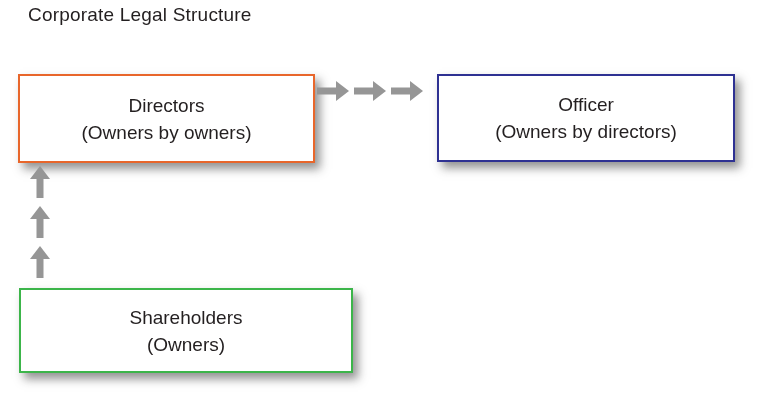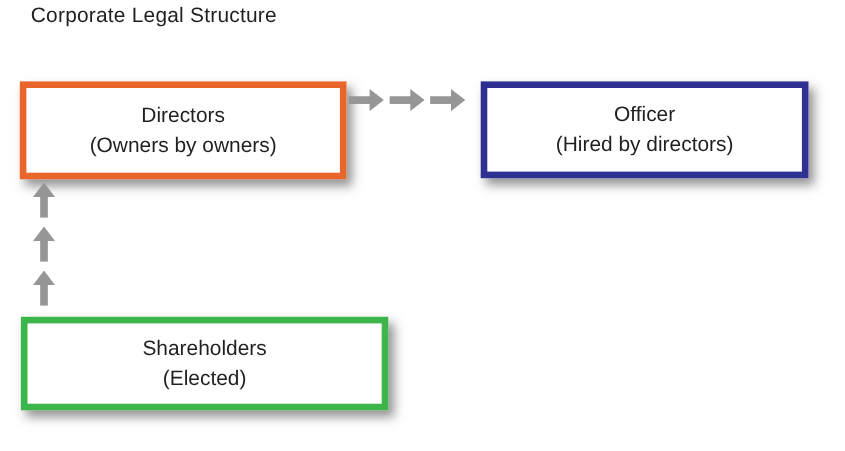--- a/index.html
+++ b/index.html
@@ -21,21 +21,21 @@
     top: 4px;
     font-size: 19px;
     font-weight: 500;
     letter-spacing: 0.2px;
     color: #231F20;
   }
   .node-box {
     position: absolute;
     box-sizing: border-box;
     background: #ffffff;
-    border: 6px solid #d946ef;
+    border: 2px solid #d946ef;
     box-shadow: 5px 6px 9px rgba(40,40,40,0.5);
     display: flex;
     flex-direction: column;
     align-items: center;
     justify-content: center;
     text-align: center;
   }
   .node-label, .node-sublabel {
     font-size: 19px;
     line-height: 27px;
@@ -73,26 +73,26 @@
 
   <div class="diagram-title">Corporate Legal Structure</div>
 
   <div class="node-box" id="box-directors" style="border-color: rgb(232, 102, 43);">
     <div class="node-label">Directors</div>
     <div class="node-sublabel">(Owners by owners)</div>
   </div>
 
   <div class="node-box" id="box-officer" style="border-color: rgb(46, 49, 146);">
     <div class="node-label">Officer</div>
-    <div class="node-sublabel">(Hired by directors)</div>
+    <div class="node-sublabel">(Owners by directors)</div>
   </div>
 
   <div class="node-box" id="box-shareholders" style="border-color: rgb(60, 181, 74);">
     <div class="node-label">Shareholders</div>
-    <div class="node-sublabel">(Elected)</div>
+    <div class="node-sublabel">(Owners)</div>
   </div>
 
   <div class="h-arrow-group">
     <svg class="arrow-icon" width="32" height="20" viewBox="0 0 32 20" style="fill: rgb(150, 150, 150);">
       <rect x="0" y="6.5" width="20" height="7"></rect>
       <polygon points="19,0 32,10 19,20"></polygon>
     </svg>
     <svg class="arrow-icon" width="32" height="20" viewBox="0 0 32 20" style="fill: rgb(150, 150, 150);">
       <rect x="0" y="6.5" width="20" height="7"></rect>
       <polygon points="19,0 32,10 19,20"></polygon>

